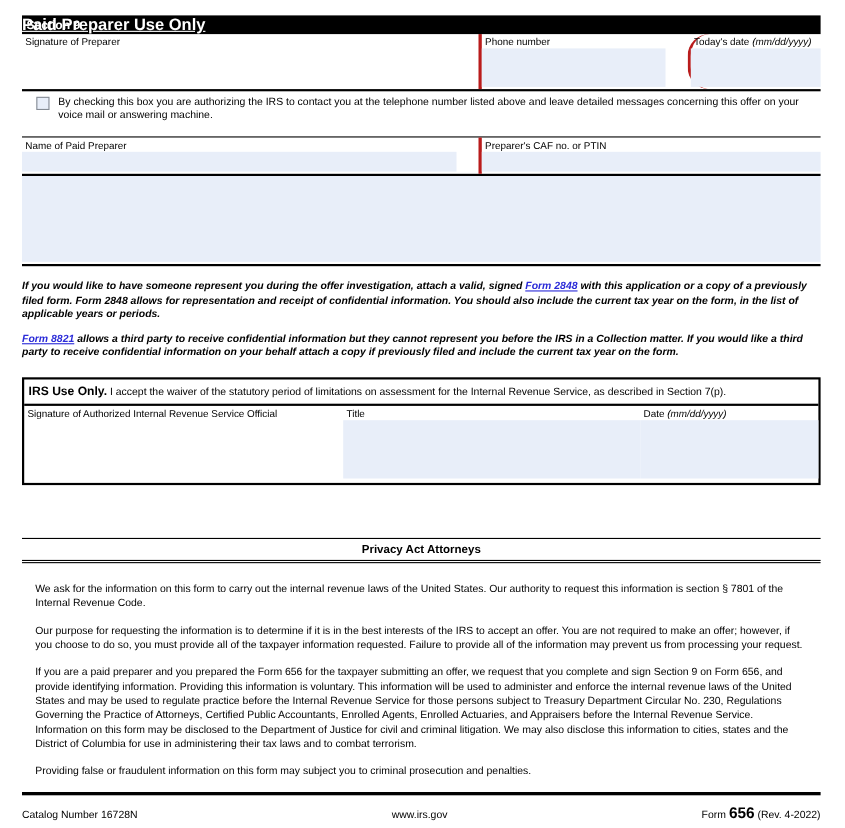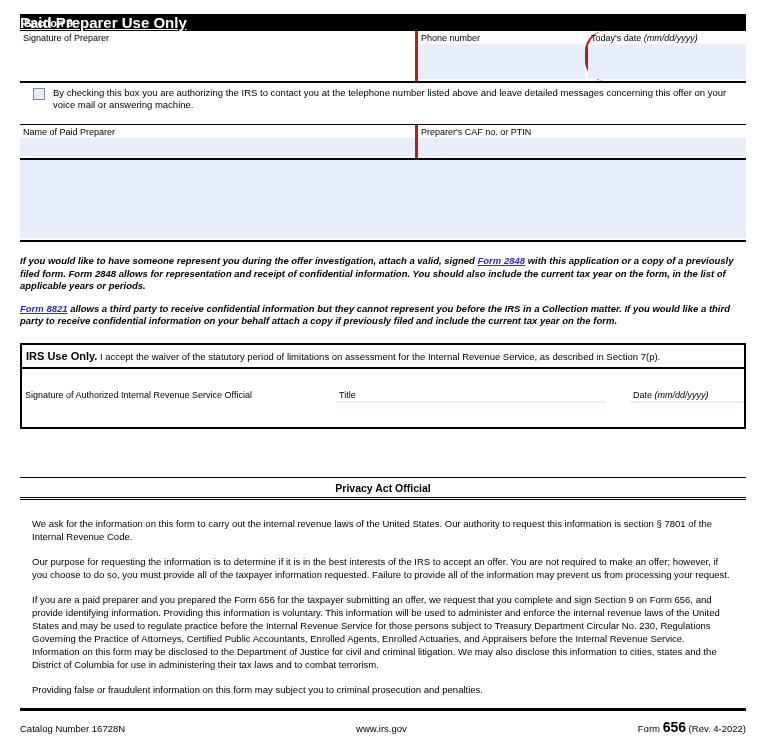--- a/index.html
+++ b/index.html
@@ -12,21 +12,21 @@
   }
   .page { position: relative; width: 768px; height: 753px; }
   .content { margin: 14px 22px 0 20px; width: 726px; }
 
   
   .sec-header { position: relative; background: #000; color: #fff; height: 17px; display: flex; align-items: center; }
   .sec-left { font-weight: bold; font-size: 11px; padding-left: 4px; position: relative; z-index: 2; }
   .sec-title { position: absolute; left: 0; right: 0; font-weight: bold; font-size: 15px; text-decoration: underline; }
 
   
-  .row { display: flex; border-bottom: 2px solid #000; }
+  .row { display: flex; border-bottom: 2px solid #000; gap: 20px; }
   .cell { display: flex; flex-direction: column; }
   .cell + .cell { border-left: 3px solid #b91c1c; }
   .lbl { font-size: 9px; padding: 2px 3px 1px; white-space: nowrap; }
   .fmt { font-style: italic; }
   .field { background: #e8eef9; flex: 1; margin-bottom: 2px; font-size: 10px; padding: 1px 3px; }
   .field.white { background: transparent; }
 
   .row1 { height: 52px; }
   .c-sig { width: 395px; }
   .c-phone { width: 170px; }
@@ -46,25 +46,25 @@
   .firm-field { height: 78px; background: #e8eef9; margin-bottom: 2px; font-size: 10px; padding: 1px 3px; }
 
   .rep-para { margin-top: 13px; font-size: 9.5px; line-height: 12.5px; font-weight: bold; font-style: italic; }
   .rep-para + .rep-para { margin-top: 10px; }
   .link { color: #2a2ad8; text-decoration: underline; cursor: pointer; }
 
   
   .irs-box { margin-top: 15px; border: 2px solid #000; }
   .irs-head { font-size: 9.5px; padding: 5px 4px 5px; border-bottom: 2px solid #000; }
   .irs-head-lead { font-weight: bold; font-size: 11px; }
-  .irs-cols { display: flex; height: 58px; align-items: center; }
+  .irs-cols { display: flex; height: 70px; }
   .c-irs-sig { width: 290px; }
   .c-irs-title { width: 270px; border-left: 2px solid #000; }
   .c-irs-date { flex: 1; border-left: 1px solid #000; }
-  .irs-cols .cell + .cell { border-left-width: inherit; margin-left: 24px; }
+  .irs-cols .cell + .cell { border-left-width: inherit; }
   .irs-cols .lbl { white-space: normal; }
   .irs-cols .field { margin-bottom: 4px; }
 
   
   .privacy { margin-top: 48px; }
   .privacy-head { border-top: 1px solid #000; border-bottom: 3px double #000; text-align: center;
                   font-weight: bold; font-size: 10.5px; padding: 4px 0 3px; }
   .privacy-text { padding-top: 5px; font-size: 9.5px; line-height: 13px; }
   .privacy-text div { margin: 12px; }
 
@@ -136,21 +136,21 @@
           <div class="field"></div>
         </div>
         <div class="cell c-irs-date">
           <div class="lbl"><span>Date </span><span class="fmt">(mm/dd/yyyy)</span></div>
           <div class="field"></div>
         </div>
       </div>
     </div>
 
     <div class="privacy">
-      <div class="privacy-head">Privacy Act Official</div>
+      <div class="privacy-head">Privacy Act Attorneys</div>
       <div class="privacy-text">
         <div>We ask for the information on this form to carry out the internal revenue laws of the United States. Our authority to request this information is section § 7801 of the Internal Revenue Code.</div>
         <div>Our purpose for requesting the information is to determine if it is in the best interests of the IRS to accept an offer. You are not required to make an offer; however, if you choose to do so, you must provide all of the taxpayer information requested. Failure to provide all of the information may prevent us from processing your request.</div>
         <div>If you are a paid preparer and you prepared the Form 656 for the taxpayer submitting an offer, we request that you complete and sign Section 9 on Form 656, and provide identifying information. Providing this information is voluntary. This information will be used to administer and enforce the internal revenue laws of the United States and may be used to regulate practice before the Internal Revenue Service for those persons subject to Treasury Department Circular No. 230, Regulations Governing the Practice of Attorneys, Certified Public Accountants, Enrolled Agents, Enrolled Actuaries, and Appraisers before the Internal Revenue Service. Information on this form may be disclosed to the Department of Justice for civil and criminal litigation. We may also disclose this information to cities, states and the District of Columbia for use in administering their tax laws and to combat terrorism.</div>
         <div>Providing false or fraudulent information on this form may subject you to criminal prosecution and penalties.</div>
       </div>
     </div>
 
     <div class="footer-rule"></div>
     <div class="footer">

